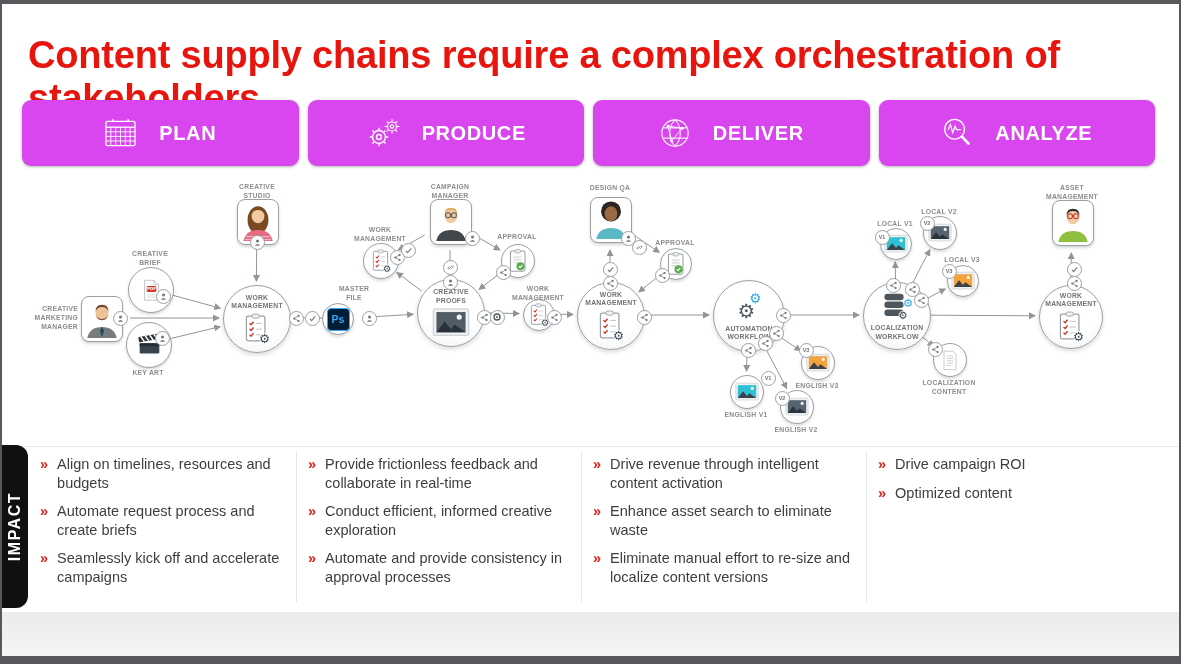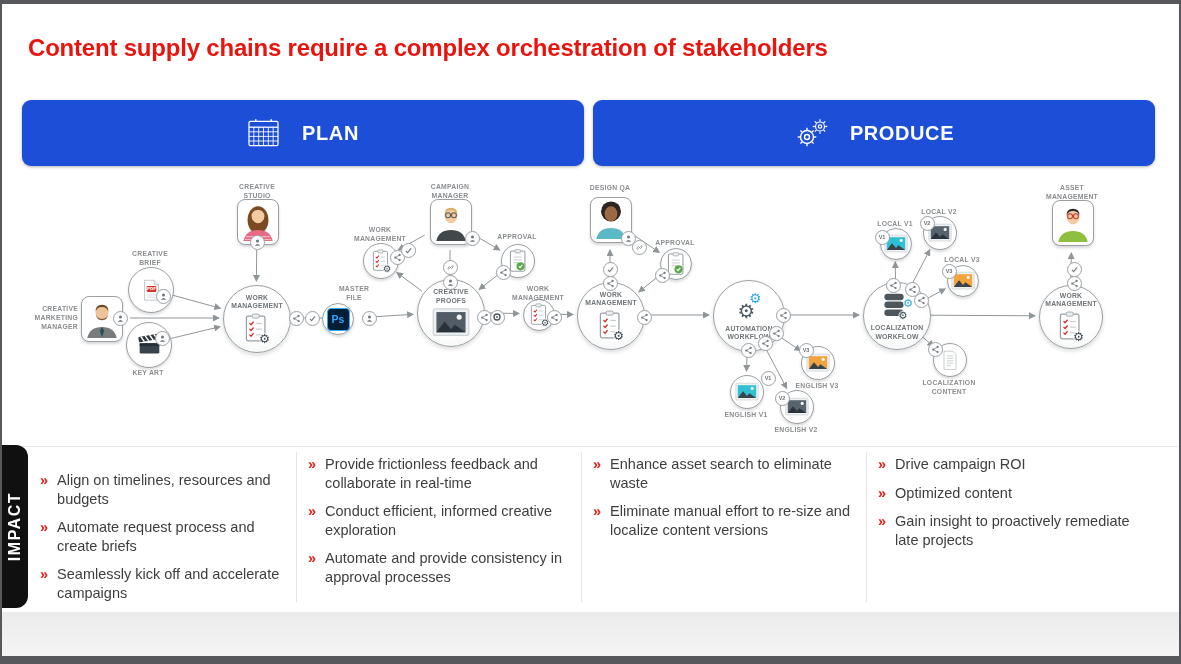--- a/index.html
+++ b/index.html
@@ -3,23 +3,23 @@
 <meta charset="utf-8">
 <style>
   html,body{margin:0;padding:0;background:#fff;}
   body{font-family:"Liberation Sans",sans-serif;}
   .slide{position:relative;width:1181px;height:664px;overflow:hidden;background:#fff;}
   .frame-top{position:absolute;top:0;left:0;right:0;height:4px;background:#57585b;z-index:9;}
   .frame-left{position:absolute;top:0;left:0;bottom:0;width:2px;background:#57585b;z-index:9;}
   .frame-right{position:absolute;top:0;right:0;bottom:0;width:2px;background:#57585b;z-index:9;}
   .frame-bottom{position:absolute;bottom:0;left:0;right:0;height:8px;background:#57585b;z-index:9;}
   .footer-band{position:absolute;left:2px;right:2px;top:612px;height:44px;background:linear-gradient(#ebebec,#f5f5f5);}
-  .title{position:absolute;left:28px;top:34px;font-size:24px;font-weight:bold;color:#e8150f;letter-spacing:-0.2px;margin:0;}
+  .title{position:absolute;left:28px;top:34px;font-size:38px;font-weight:bold;color:#e8150f;letter-spacing:-0.2px;margin:0;}
   .banners{position:absolute;left:22px;right:26px;top:100px;height:66px;display:flex;gap:9px;}
-  .banner{flex:1;background:#1d4ed8;border-radius:9px;display:flex;align-items:center;justify-content:center;gap:22px;box-shadow:0 1px 3px rgba(0,0,0,.3);}
+  .banner{flex:1;background:#d946ef;border-radius:9px;display:flex;align-items:center;justify-content:center;gap:22px;box-shadow:0 1px 3px rgba(0,0,0,.3);}
   .banner .blabel{color:#fff;font-size:20px;font-weight:bold;letter-spacing:.6px;}
   .bicon{display:flex;align-items:center;}
   #diagram{position:absolute;top:0;left:0;width:1181px;height:664px;}
   #edges{position:absolute;top:0;left:0;z-index:1;pointer-events:none;}
   .node-circle{position:absolute;background:#fff;border:1.2px solid #9aa0a4;border-radius:50%;display:flex;align-items:center;justify-content:center;box-shadow:0 2px 3px rgba(0,0,0,.14);z-index:2;}
   .node-big{position:absolute;background:radial-gradient(circle at 50% 35%,#ffffff 55%,#eff1f2);border:1.2px solid #9aa0a4;border-radius:50%;display:flex;flex-direction:column;align-items:center;justify-content:center;box-shadow:0 2px 4px rgba(0,0,0,.15);z-index:2;gap:2px;}
   .big-label{font-size:6.8px;font-weight:bold;color:#6f7478;text-align:center;letter-spacing:.2px;line-height:1.25;white-space:pre-line;}
   .node-avatar{position:absolute;width:40px;height:44px;background:#fff;border:1.3px solid #9aa0a4;border-radius:8px;box-shadow:0 2px 3px rgba(0,0,0,.16);z-index:2;overflow:hidden;}
   .node-label{position:absolute;font-size:6.8px;font-weight:bold;color:#8a8d90;letter-spacing:.25px;line-height:1.3;white-space:pre-line;z-index:3;}
   .badge{position:absolute;width:15px;height:15px;box-sizing:border-box;background:#fff;border:1px solid #9aa0a4;border-radius:50%;display:flex;align-items:center;justify-content:center;z-index:4;font-size:5.5px;font-weight:bold;color:#6e7478;}
@@ -73,20 +73,43 @@
               <line x1="26" y1="3.5" x2="26" y2="1.2000000000000002" transform="rotate(90 26 8.5)"></line>
               <line x1="26" y1="3.5" x2="26" y2="1.2000000000000002" transform="rotate(135 26 8.5)"></line>
               <line x1="26" y1="3.5" x2="26" y2="1.2000000000000002" transform="rotate(180 26 8.5)"></line>
               <line x1="26" y1="3.5" x2="26" y2="1.2000000000000002" transform="rotate(225 26 8.5)"></line>
               <line x1="26" y1="3.5" x2="26" y2="1.2000000000000002" transform="rotate(270 26 8.5)"></line>
               <line x1="26" y1="3.5" x2="26" y2="1.2000000000000002" transform="rotate(315 26 8.5)"></line>
             </g>
           </svg>
         </span>
         <span class="blabel">PRODUCE</span>
+      </div>
+      <div class="banner">
+        <span class="bicon">
+          <svg viewBox="0 0 34 34" width="32" height="32" fill="none" stroke="#fff" stroke-width="1.2">
+            <circle cx="17" cy="17" r="14"></circle>
+            <path d="M17 3C9.5 10 9.5 24 17 31M17 3c7.5 7 7.5 21 0 28M4.5 11.5h25M4.5 22.5h25" opacity=".85"></path>
+            <path d="M9.5 9.5L24.5 12M24.5 12L13.5 25.5M9.5 9.5L13.5 25.5" stroke-width="0.9"></path>
+            <circle cx="9.5" cy="9.5" r="1.6" fill="#fff" stroke="none"></circle>
+            <circle cx="24.5" cy="12" r="1.6" fill="#fff" stroke="none"></circle>
+            <circle cx="13.5" cy="25.5" r="1.6" fill="#fff" stroke="none"></circle>
+          </svg>
+        </span>
+        <span class="blabel">DELIVER</span>
+      </div>
+      <div class="banner">
+        <span class="bicon">
+          <svg viewBox="0 0 34 34" width="32" height="32" fill="none" stroke="#fff">
+            <circle cx="14.5" cy="13" r="10.5" stroke-width="1.5"></circle>
+            <path d="M22.3 21l7 7.3" stroke-width="2.8" stroke-linecap="round"></path>
+            <path d="M7.5 13.5l2.5-5.5 2.5 8.5 2.5-6.5 1.5 3.5h4.5" stroke-width="1.3"></path>
+          </svg>
+        </span>
+        <span class="blabel">ANALYZE</span>
       </div>
     </div>
 
   <div id="diagram">
       <svg id="edges" width="1181" height="664">
         <defs>
           <marker id="arr" markerWidth="7" markerHeight="7" refX="6" refY="3.5" orient="auto">
             <path d="M0 0L7 3.5L0 7z" fill="#8f969a"></path>
           </marker>
         </defs>
@@ -692,21 +715,21 @@
           <path d="M3 6l5.8-3.4M3 6l5.8 3.4" stroke="#747a7e" stroke-width="1"></path>
         </svg>
       </div>
     </div>
 
   <div class="impact-top-line"></div>
   <div class="ribbon">
     <span>IMPACT</span>
   </div>
   <div id="impact-cols">
-      <div class="impact-col" style="left: 40px; width: 252px; margin-top: 16px;">
+      <div class="impact-col" style="left: 40px; width: 252px;">
         <ul>
           <li>
             <span>Align on timelines, resources and budgets</span>
           </li>
           <li>
             <span>Automate request process and create briefs</span>
           </li>
           <li>
             <span>Seamlessly kick off and accelerate campaigns</span>
           </li>
@@ -722,38 +745,38 @@
           </li>
           <li>
             <span>Automate and provide consistency in approval processes</span>
           </li>
         </ul>
       </div>
       <div class="col-divider" style="left: 296px;"></div>
       <div class="impact-col" style="left: 593px; width: 264px;">
         <ul>
           <li>
+            <span>Drive revenue through intelligent content activation</span>
+          </li>
+          <li>
             <span>Enhance asset search to eliminate waste</span>
           </li>
           <li>
             <span>Eliminate manual effort to re-size and localize content versions</span>
           </li>
         </ul>
       </div>
       <div class="col-divider" style="left: 581px;"></div>
       <div class="impact-col" style="left: 878px; width: 270px;">
         <ul>
           <li>
             <span>Drive campaign ROI</span>
           </li>
           <li>
             <span>Optimized content</span>
-          </li>
-          <li>
-            <span>Gain insight to proactively remediate late projects</span>
           </li>
         </ul>
       </div>
       <div class="col-divider" style="left: 866px;"></div>
     </div>
 
   <div class="footer-band"></div>
   <div class="frame-top"></div>
   <div class="frame-left"></div>
   <div class="frame-right"></div>

